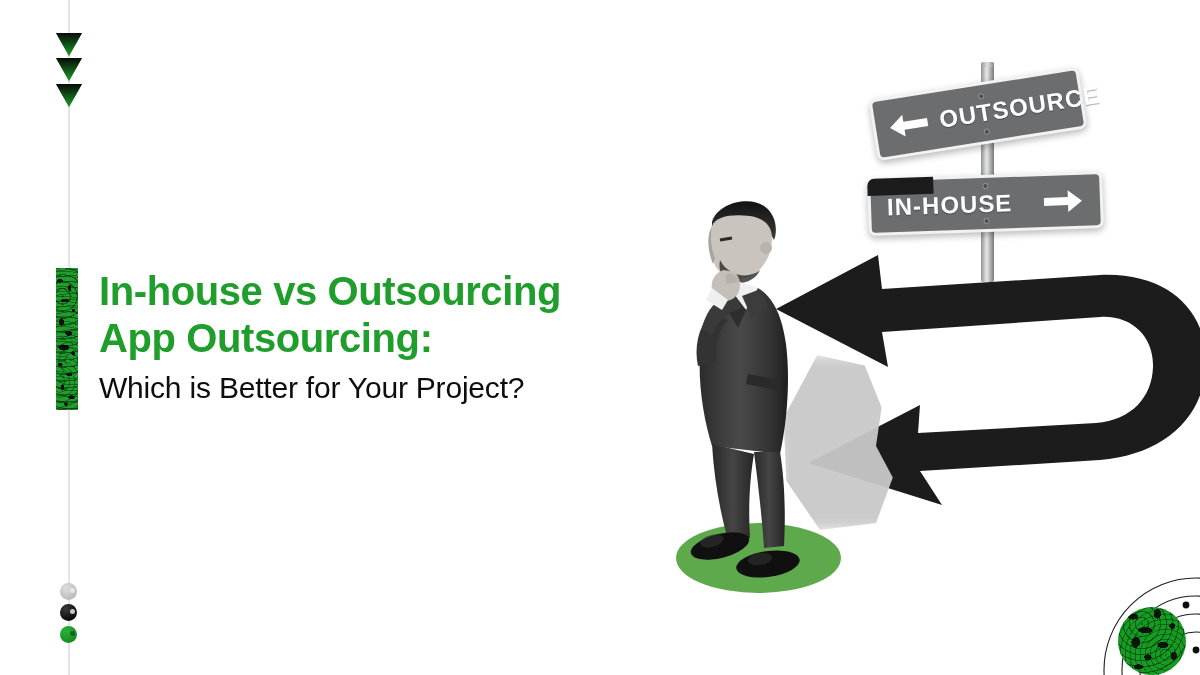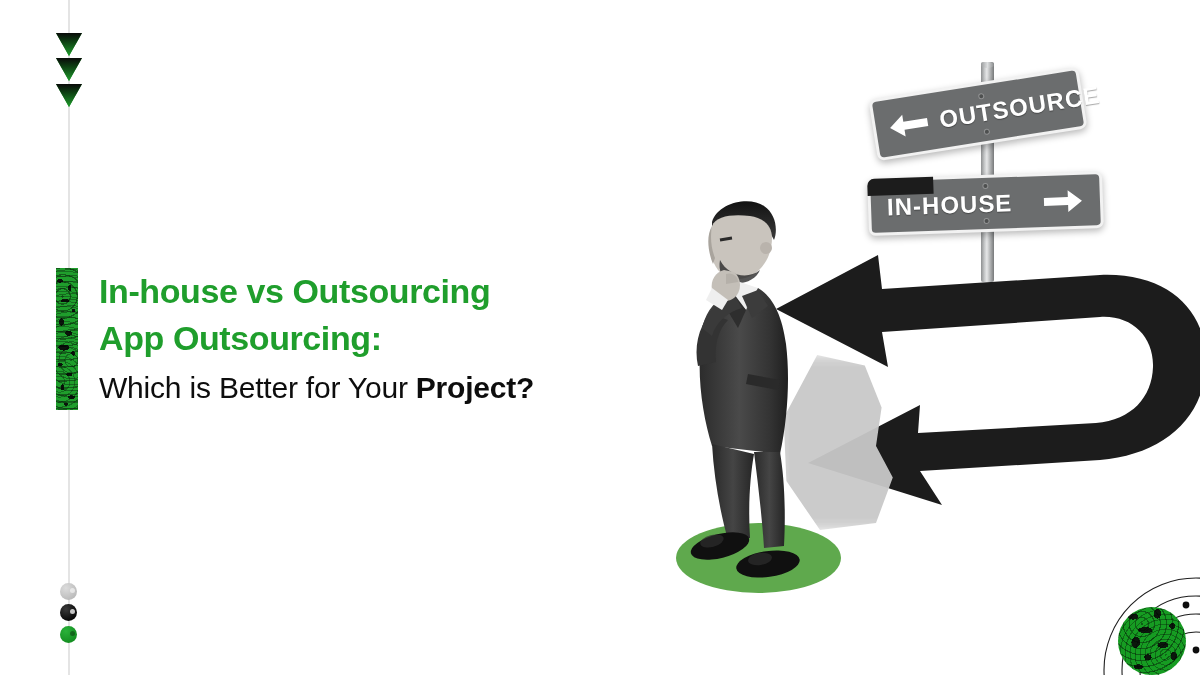--- a/index.html
+++ b/index.html
@@ -49,25 +49,25 @@
     opacity:.92;}
   .accent-bar::after{
     background-image:
       repeating-radial-gradient(circle at 30% 20%,rgba(0,0,0,.55) 0 1.2px,transparent 1.2px 7px),
       repeating-radial-gradient(circle at 70% 65%,rgba(0,0,0,.45) 0 1px,transparent 1px 6px),
       repeating-radial-gradient(circle at 15% 80%,rgba(0,0,0,.4) 0 1px,transparent 1px 5px);
     mix-blend-mode:multiply;opacity:.75;}
 
   .headline{position:absolute;left:99px;top:268px;width:640px;}
   .headline .line{
-    color:#1f9e2c;font-weight:bold;font-size:34px;line-height:47px;
+    color:#1f9e2c;font-weight:bold;font-size:40px;line-height:47px;
     letter-spacing:-.4px;white-space:nowrap;}
   .subline{position:absolute;left:99px;top:368px;font-size:30px;line-height:40px;
     color:#0d0d0d;font-weight:normal;white-space:nowrap;letter-spacing:-.2px;}
-  .subline b{font-weight:bold;}
+  .subline b{font-weight:normal;}
 
   
   .post{position:absolute;left:981px;top:62px;width:13px;height:220px;
     background:linear-gradient(to right,#8d8f90 0%,#c9cbcc 28%,#e6e7e8 45%,#a9abac 75%,#77797a 100%);
     border-radius:2px;}
   .post .cap{position:absolute;left:0;top:0;width:13px;height:6px;border-radius:50%;
     background:linear-gradient(to right,#9a9c9d,#dcdedf,#8a8c8d);}
 
   .sign{position:absolute;background:#6b6d6e;border:3px solid #f2f2f2;border-radius:7px;
     box-shadow:0 3px 7px rgba(0,0,0,.28);display:flex;align-items:center;color:#fff;}

